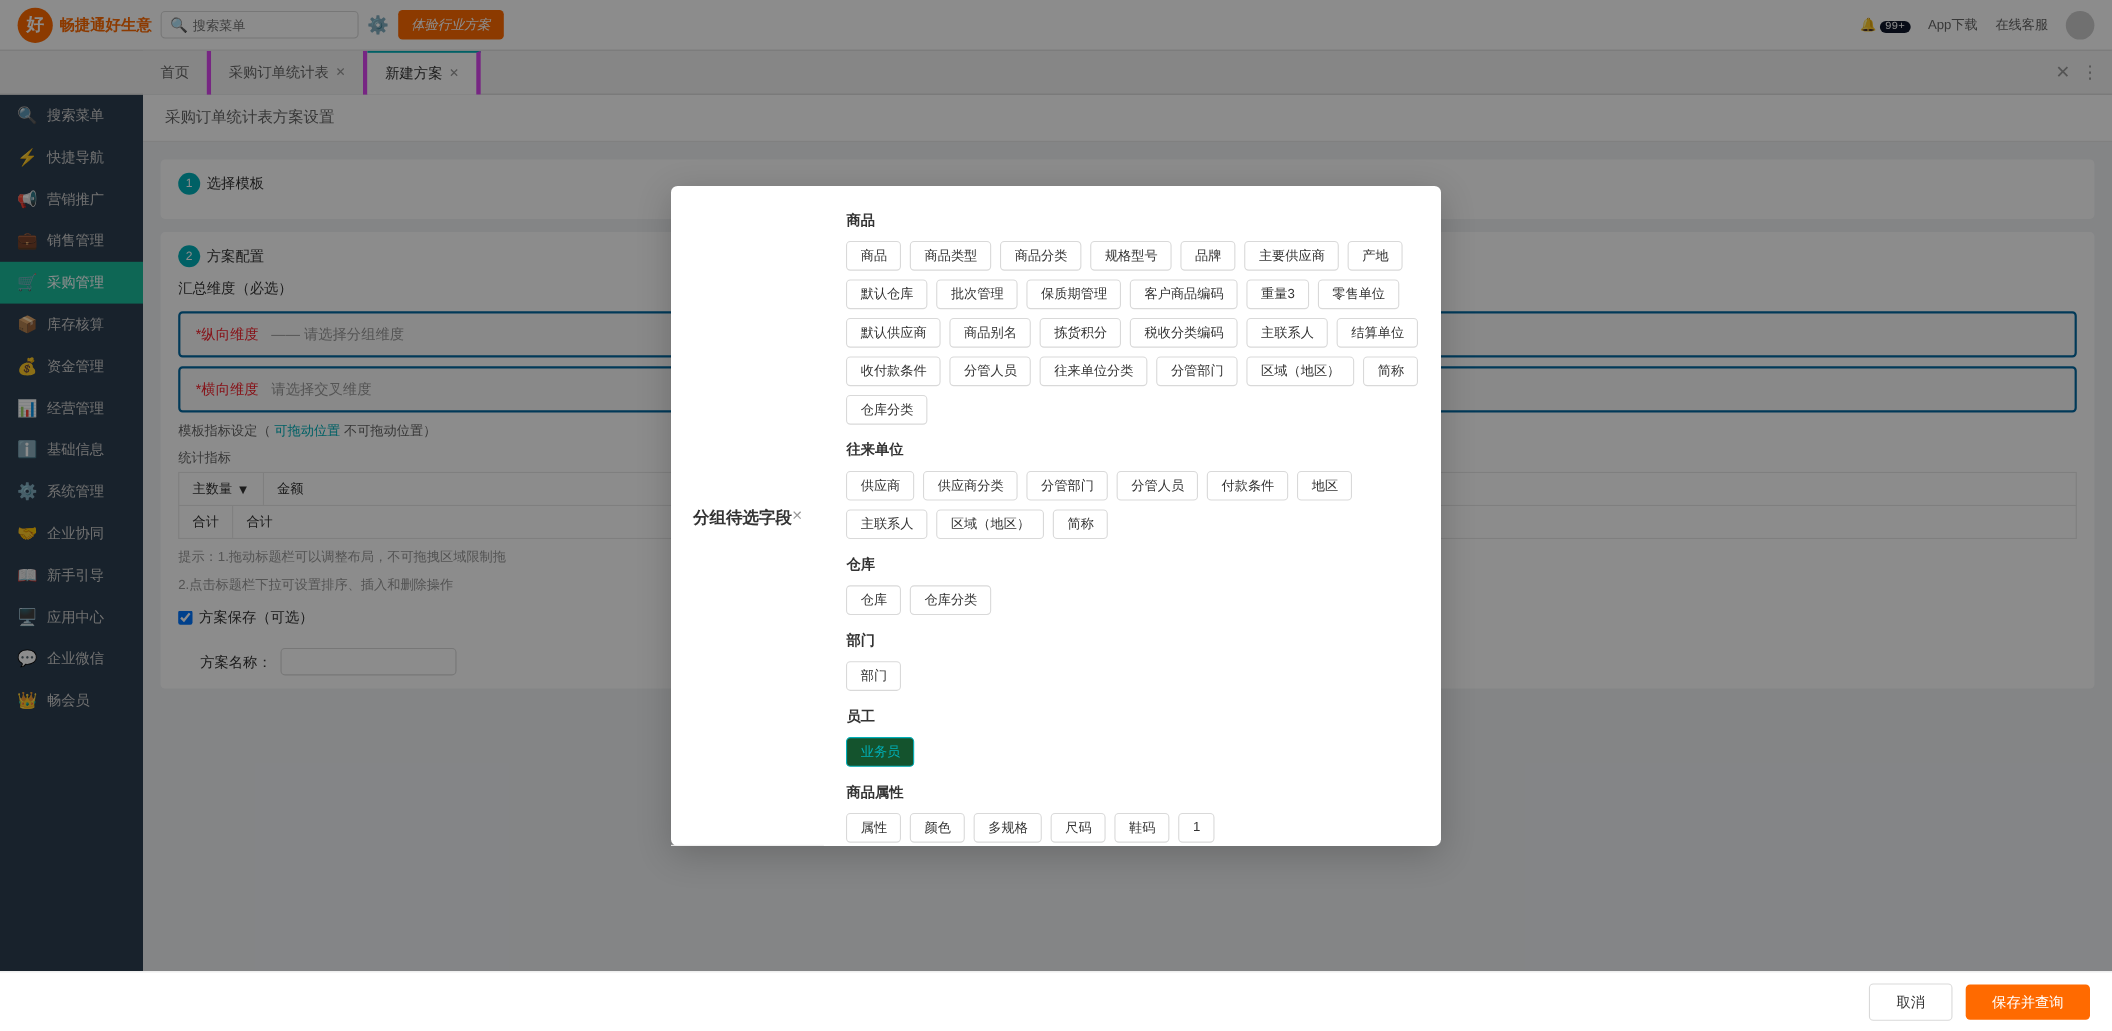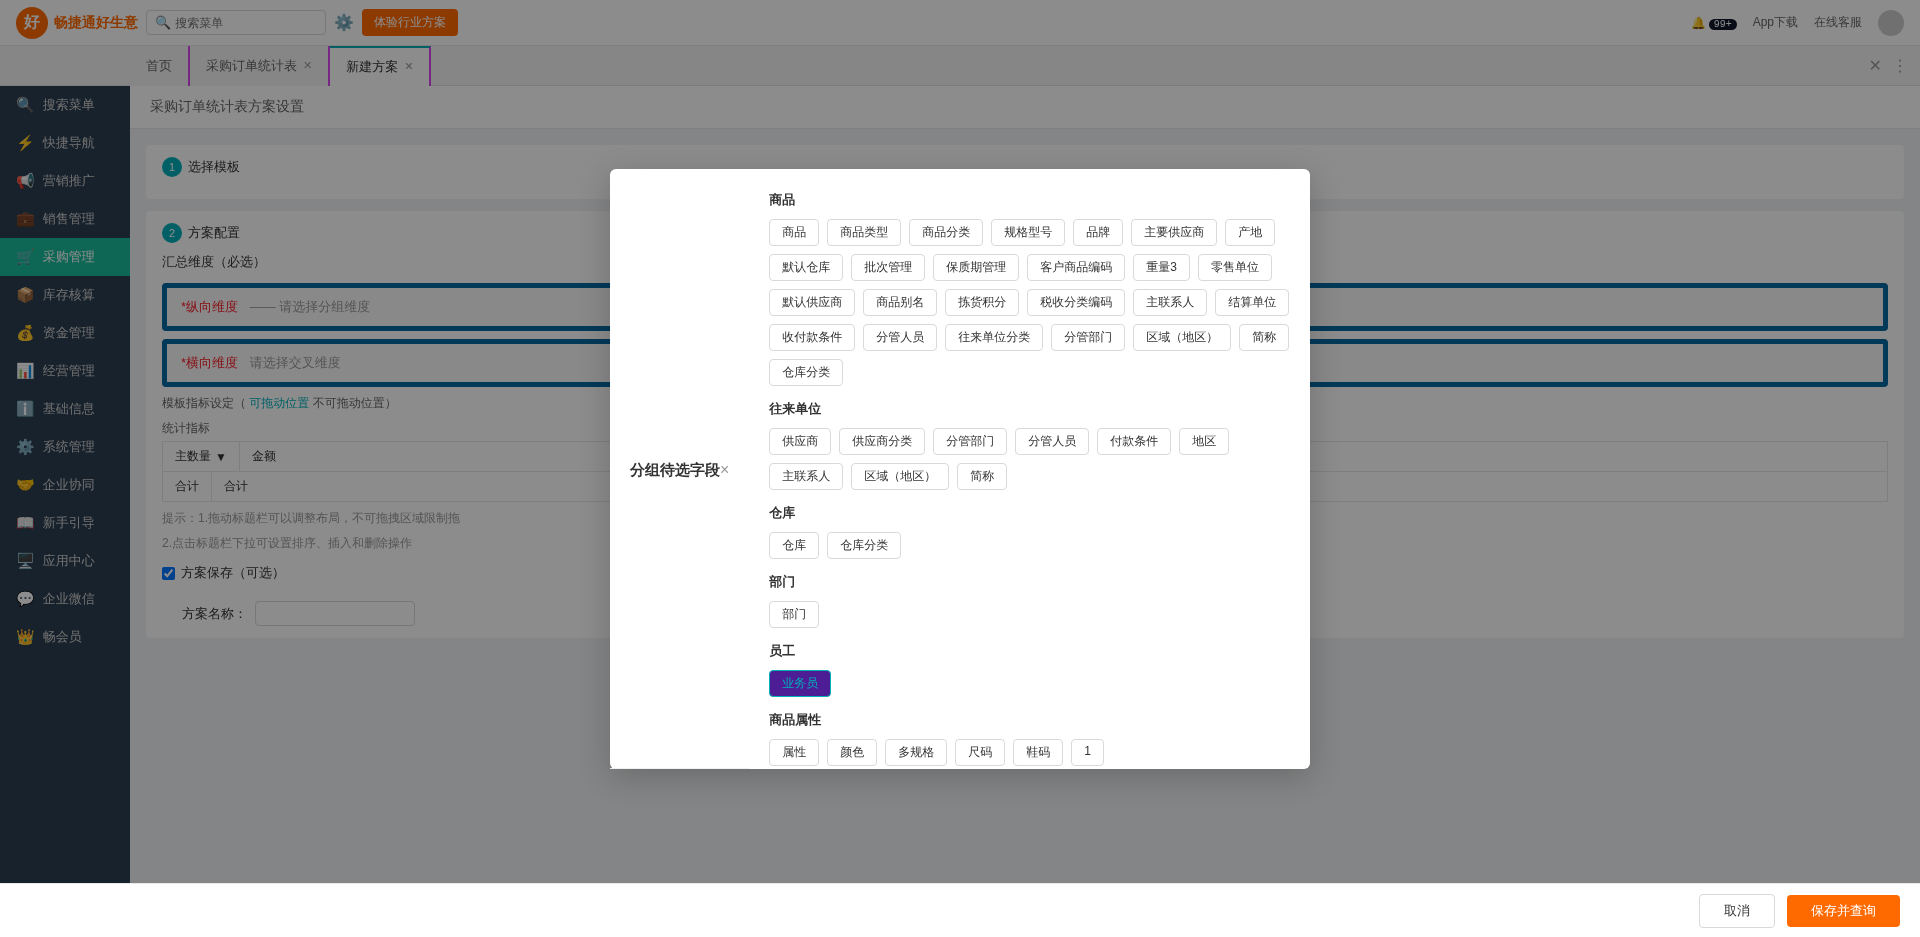--- a/index.html
+++ b/index.html
@@ -53,20 +53,21 @@
       border: none; outline: none; font-size: 12px; width: 130px; color: #999;
     }
     .header-btn-industry {
       background: #ff6a00;
       color: #fff;
       border: none;
       border-radius: 4px;
       padding: 5px 12px;
       cursor: pointer;
       font-size: 12px;
+      font-style: italic;
     }
     .header-right {
       display: flex;
       align-items: center;
       gap: 16px;
       font-size: 12px;
       color: #666;
     }
     .header-right .badge {
       background: #0f172a;
@@ -91,21 +92,21 @@
       z-index: 99;
     }
     .tab-item {
       height: 40px;
       display: flex;
       align-items: center;
       padding: 0 16px;
       cursor: pointer;
       font-size: 13px;
       color: #666;
-      border-right: 2px solid #d946ef;
+      border-right: 4px solid #d946ef;
       background: #f5f5f5;
     }
     .tab-item.active {
       background: #fff;
       color: #333;
       border-top: 2px solid #00b0b9;
     }
     .tab-close {
       margin-left: 6px;
       color: #999;
@@ -202,21 +203,21 @@
       padding: 12px 16px;
     }
     .config-row {
       display: flex;
       align-items: center;
       margin-bottom: 12px;
       font-size: 13px;
     }
     .dimension-row {
       background: #fafafa;
-      border: 5px solid #0369a1;
+      border: 2px solid #0369a1;
       border-radius: 4px;
       padding: 10px 14px;
       margin-bottom: 8px;
     }
 
     
     .overlay {
       position: fixed;
       top: 0; left: 0; right: 0; bottom: 0;
       background: rgba(0,0,0,0.45);
@@ -278,21 +279,21 @@
       border-radius: 4px;
       padding: 4px 12px;
       font-size: 12px;
       color: #333;
       cursor: pointer;
       background: #fff;
     }
     .field-tag.selected {
       border-color: #00b0b9;
       color: #00b0b9;
-      background: #4c1d95;
+      background: #14532d;
     }
 
     
     .bottom-bar {
       position: fixed;
       bottom: 0; left: 0; right: 0;
       height: 54px;
       background: #fff;
       border-top: 1px solid #e8e8e8;
       display: flex;

